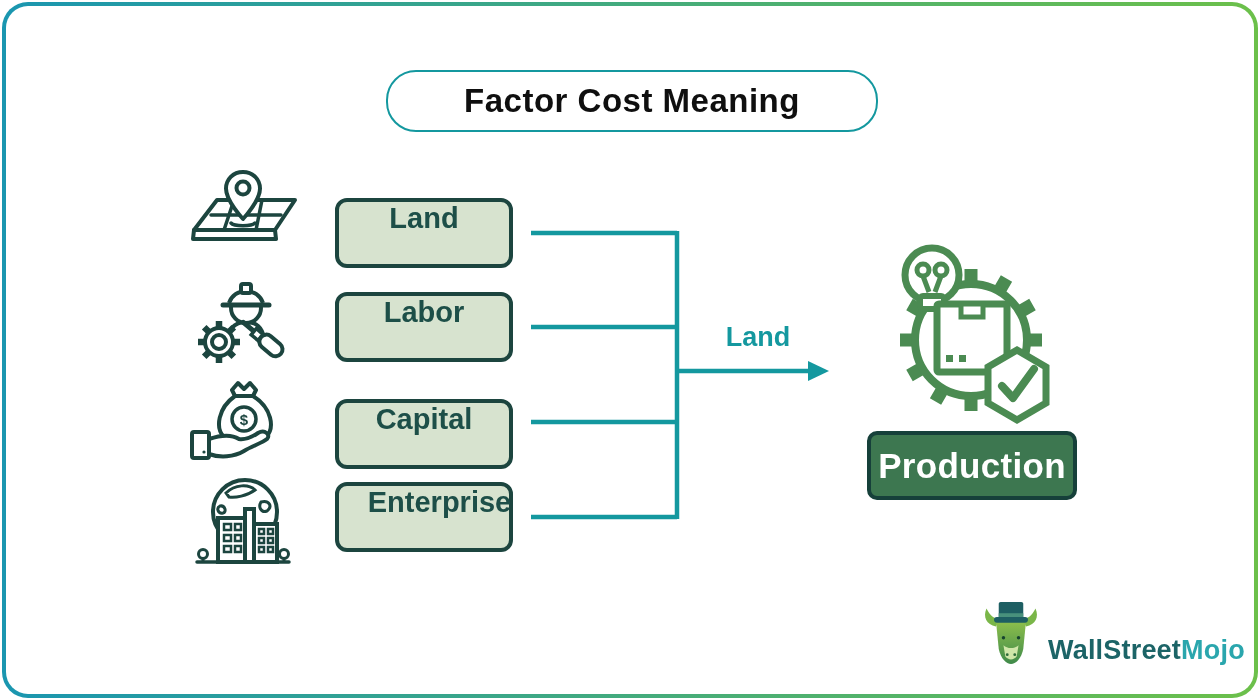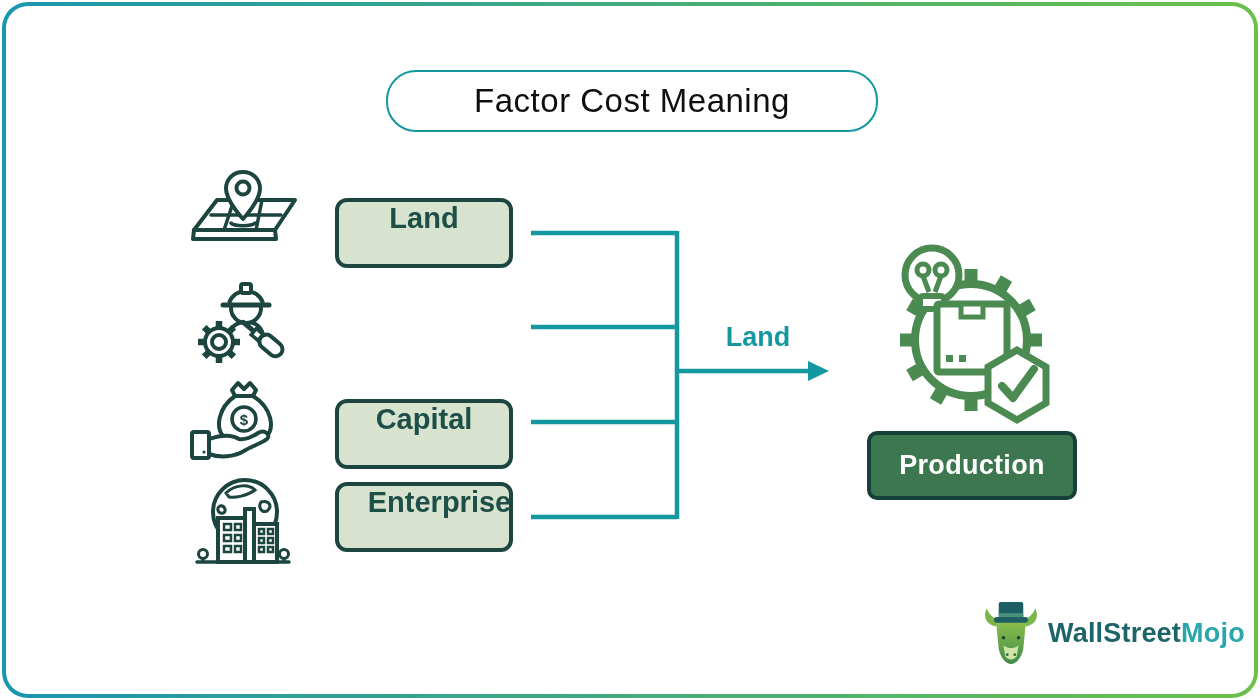--- a/index.html
+++ b/index.html
@@ -7,43 +7,43 @@
   #canvas{position:relative;width:1260px;height:700px;background:#fff;overflow:hidden;}
 
   
   .frame{position:absolute;left:2px;top:2px;right:2px;bottom:2px;border-radius:26px;
          background:linear-gradient(90deg,var(--border-gradient-start,#1a96b0),var(--border-gradient-end,#6cc04a));}
   .frame-inner{position:absolute;left:4px;top:4px;right:4px;bottom:4px;border-radius:22px;background:#fff;}
 
   
   .title-box{position:absolute;left:386px;top:70px;width:488px;height:58px;border-radius:30px;
              border:2.5px solid var(--accent-teal,#169ba2);background:#fff;display:flex;align-items:center;justify-content:center;}
-  .title-box span{font-size:33px;font-weight:400;color:var(--title-text,#0f0f0f);letter-spacing:.5px;}
+  .title-box span{font-size:33px;font-weight:700;color:var(--title-text,#0f0f0f);letter-spacing:.5px;}
 
   
   .factor-icon{position:absolute;color:var(--icon-dark-teal,#1c453f);}
   .factor-box{position:absolute;left:335px;width:178px;height:70px;box-sizing:border-box;
               background:var(--factor-box-fill,#d7e3cf);border:4px solid var(--factor-box-border,#1c453f);
               border-radius:12px;display:flex;justify-content:center;}
   .factor-box span{font-size:29px;font-weight:700;color:var(--factor-text,#1d4f48);}
 
   
   .connector{position:absolute;left:0;top:0;color:var(--accent-teal,#169ba2);pointer-events:none;}
 
   .cost-label{position:absolute;left:700px;top:322px;width:116px;text-align:center;
               font-size:27px;font-weight:700;color:var(--accent-teal,#169ba2);}
 
   .production-icon{position:absolute;left:885px;top:240px;color:var(--production-icon-green,#4b8b52);}
   .production-box{position:absolute;left:867px;top:431px;width:210px;height:69px;box-sizing:border-box;
                   background:var(--production-fill,#3d7750);border:4px solid var(--production-border,#16403a);
                   border-radius:10px;display:flex;align-items:center;justify-content:center;}
-  .production-box span{font-size:27px;font-weight:700;color:#ffffff;letter-spacing:.3px;}
+  .production-box span{font-size:35px;font-weight:700;color:#ffffff;letter-spacing:.3px;}
 
   
-  .logo{position:absolute;left:982px;top:600px;display:flex;align-items:center;gap:8px;}
+  .logo{position:absolute;left:982px;top:600px;display:flex;align-items:flex-end;gap:8px;}
   .logo-text{font-size:27px;font-weight:700;letter-spacing:.2px;white-space:nowrap;}
   .logo-text .p1{color:var(--logo-dark,#1c6467);}
   .logo-text .p2{color:var(--logo-teal,#2aa6ad);}
 
   svg{display:block;}
 </style>
 </head>
 <body>
 
 <div id="canvas">
@@ -89,20 +89,23 @@
         <g transform="rotate(40 76 70)">
           <path d="M46 69.5 H60" stroke-width="5" stroke-linecap="round"></path>
           <rect x="60" y="66" width="9" height="8" fill="#fff" stroke-width="3.5"></rect>
           <rect x="69" y="62.5" width="26" height="14" rx="7" fill="#fff"></rect>
         </g>
         <path stroke-width="6.5" d="M42 70 H50 M38.2 79.2 L43.8 84.8 M29 83 V91 M19.8 79.2 L14.2 84.8 M16 70 H8 M19.8 60.8 L14.2 55.2 M29 57 V49 M38.2 60.8 L43.8 55.2"></path>
         <circle cx="29" cy="70" r="14" fill="#fff"></circle>
         <circle cx="29" cy="70" r="7" fill="#fff"></circle>
       </g>
     </svg>
+  </div>
+  <div class="factor-box" style="top:292px;">
+    <span>Labor</span>
   </div>
 
   <div class="factor-icon" style="left:188px;top:376px;">
     <svg width="106" height="90" viewBox="0 0 106 90">
       <g fill="none" stroke="currentColor" stroke-width="4" stroke-linejoin="round" stroke-linecap="round">
         <path d="M44 14 L50 7 L56 13 L62 7 L68 14 L65 20 L47 20 Z" fill="#fff"></path>
         <path d="M47 20 C30 32 27 52 36 61 C46 70 68 70 78 61 C87 52 84 32 65 20 Z" fill="#fff"></path>
         <circle cx="56" cy="43" r="12" stroke-width="3.5"></circle>
         <text x="56" y="48.5" text-anchor="middle" font-size="15" font-weight="bold" fill="currentColor" stroke="none" font-family="inherit">$</text>
         <path d="M21 78 C32 82 46 81 56 75 C64 70 74 67 79 63 C83 59 77 53 70 57 C64 61 58 64 51 63 C43 58 33 59 21 63 Z" fill="#fff"></path>

